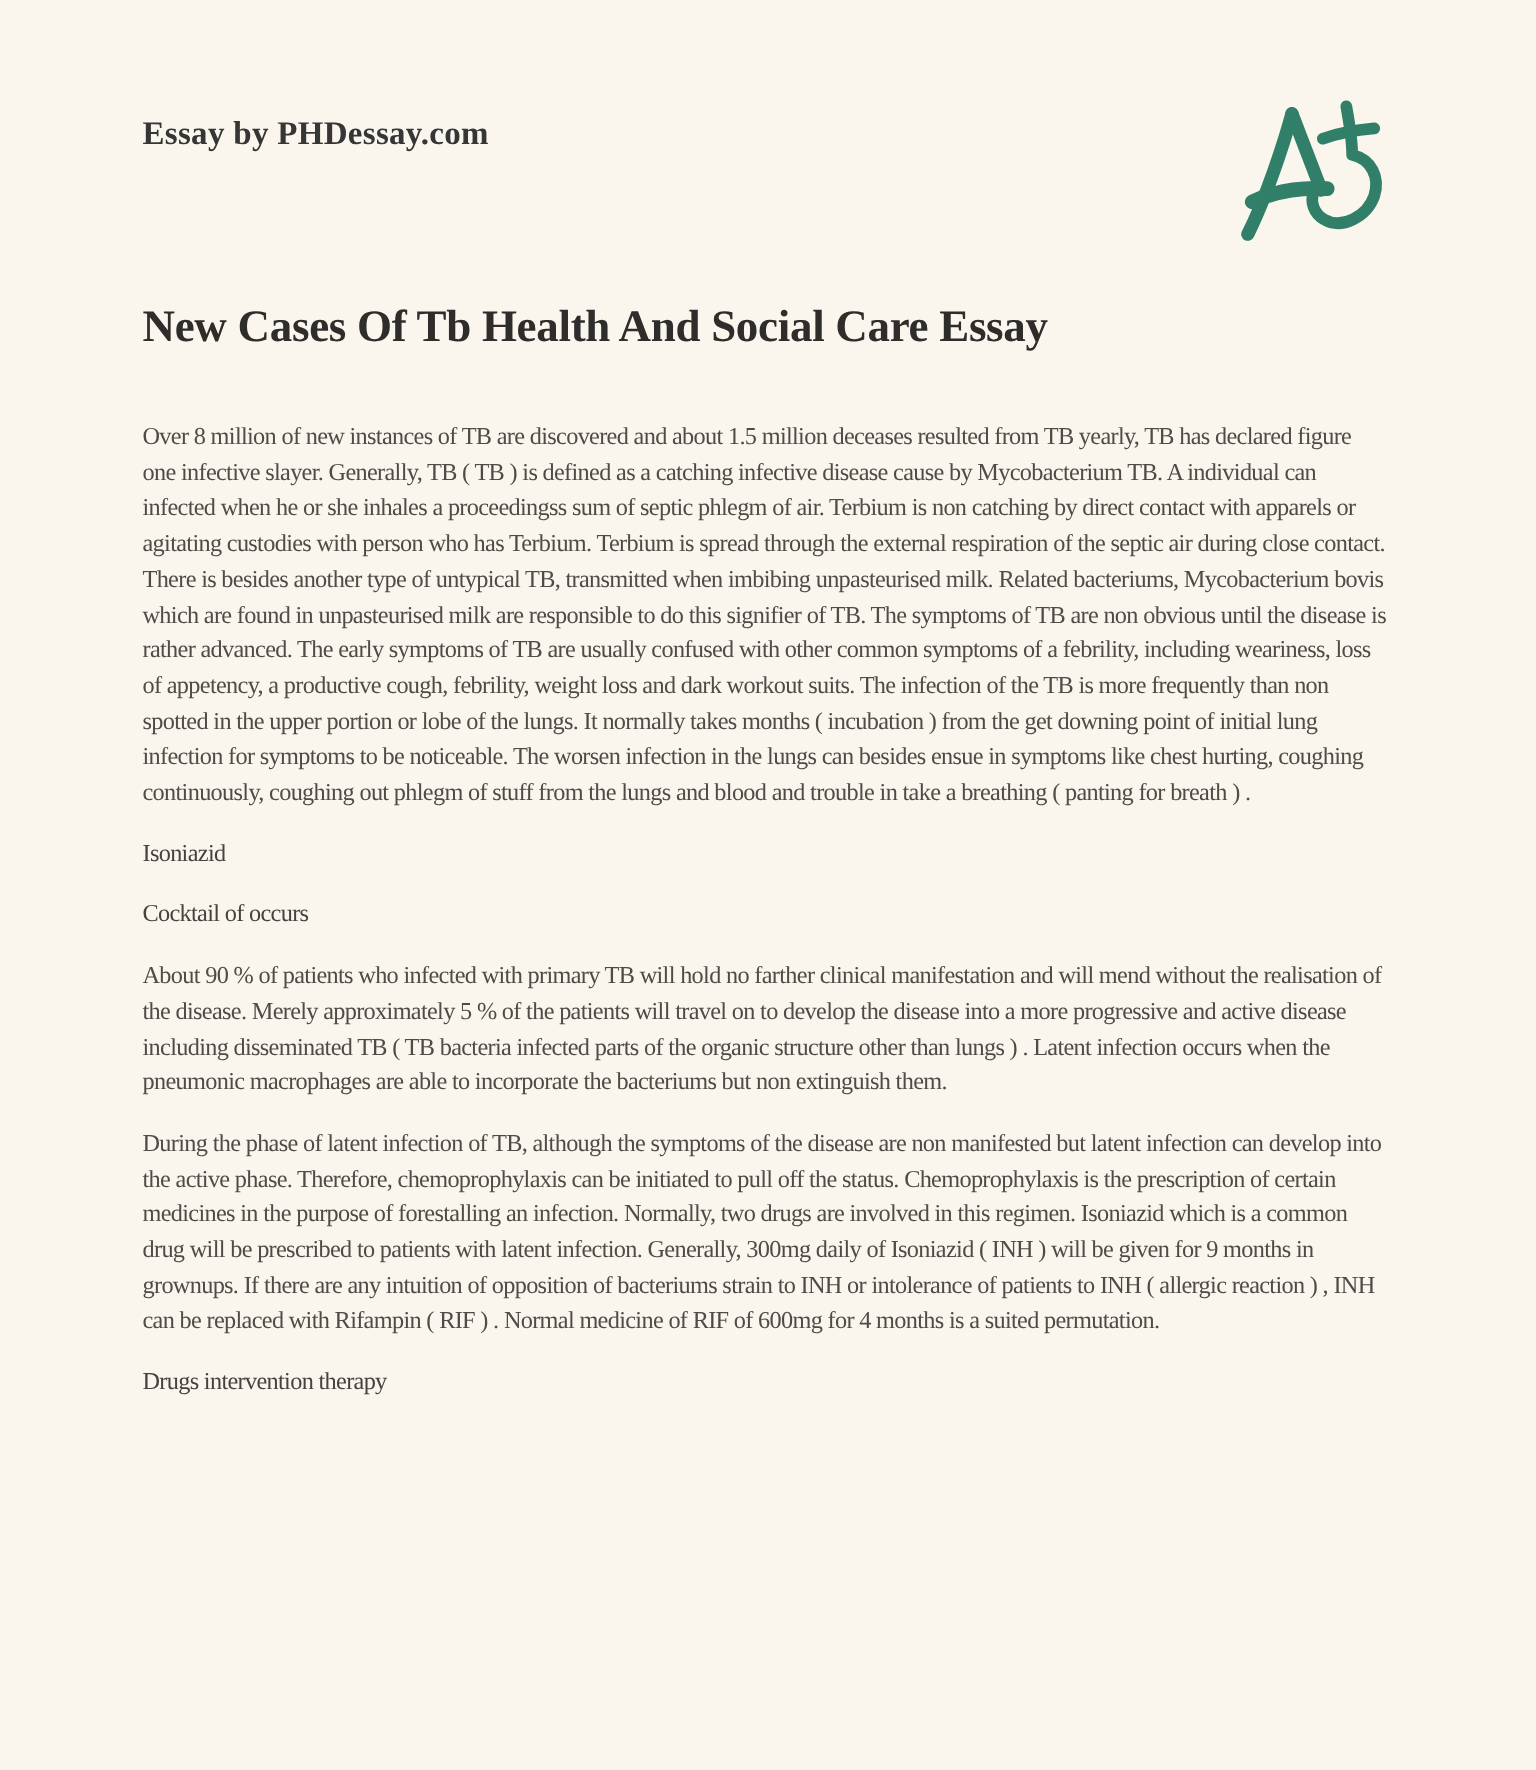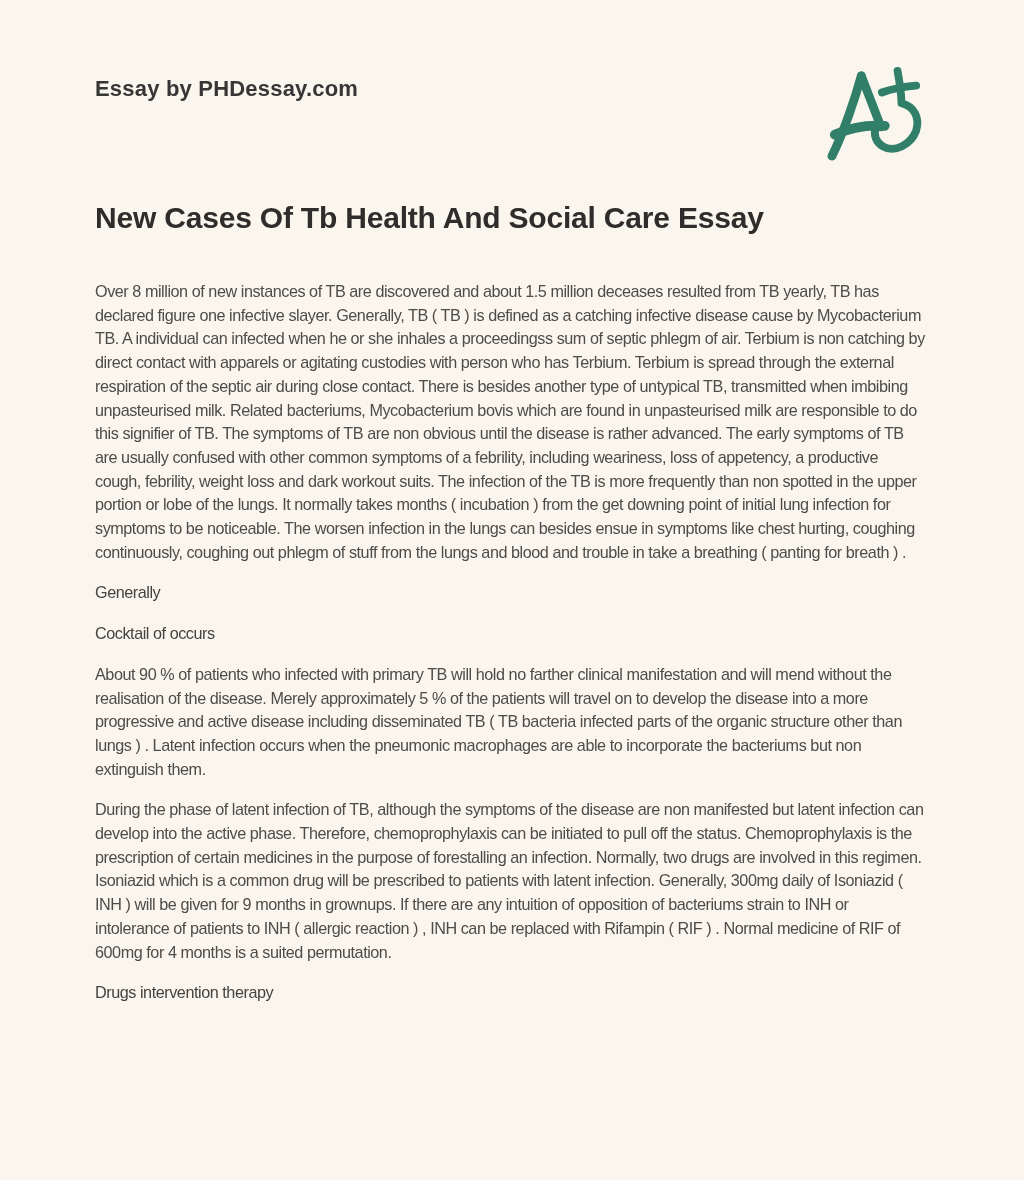--- a/index.html
+++ b/index.html
@@ -16,20 +16,21 @@
     font-family: "Liberation Sans", sans-serif;
     -webkit-font-smoothing: antialiased;
   }
   .page{
     position: relative;
     width: 1024px;
     height: 1180px;
     overflow: hidden;
     background: var(--bg);
     padding: 76px 99px 0 95px;
+    font-family: Liberation Serif, serif;
   }
   .header{
     display: flex;
     justify-content: space-between;
     align-items: flex-start;
   }
   .site-title{
     font-size: 22px;
     font-weight: 700;
     color: #363636;
@@ -99,20 +100,20 @@
 
         <path d="M73,5 C75,16 77,28 77,38 C90,41 96,53 92,66 C87,80 70,89 58,82 C51,78 48,70 51,63" stroke-width="8"></path>
       </svg>
     </div>
   </div>
 
   <h1 class="essay-title">New Cases Of Tb Health And Social Care Essay</h1>
 
   <div class="essay-body">
       <p class="essay-paragraph">Over 8 million of new instances of TB are discovered and about 1.5 million deceases resulted from TB yearly, TB has declared figure one infective slayer. Generally, TB ( TB ) is defined as a catching infective disease cause by Mycobacterium TB. A individual can infected when he or she inhales a proceedingss sum of septic phlegm of air. Terbium is non catching by direct contact with apparels or agitating custodies with person who has Terbium. Terbium is spread through the external respiration of the septic air during close contact. There is besides another type of untypical TB, transmitted when imbibing unpasteurised milk. Related bacteriums, Mycobacterium bovis which are found in unpasteurised milk are responsible to do this signifier of TB. The symptoms of TB are non obvious until the disease is rather advanced. The early symptoms of TB are usually confused with other common symptoms of a febrility, including weariness, loss of appetency, a productive cough, febrility, weight loss and dark workout suits. The infection of the TB is more frequently than non spotted in the upper portion or lobe of the lungs. It normally takes months ( incubation ) from the get downing point of initial lung infection for symptoms to be noticeable. The worsen infection in the lungs can besides ensue in symptoms like chest hurting, coughing continuously, coughing out phlegm of stuff from the lungs and blood and trouble in take a breathing ( panting for breath ) .</p>
-      <p class="section-heading">Generally</p>
+      <p class="section-heading">Isoniazid</p>
       <p class="section-heading">Cocktail of occurs</p>
       <p class="essay-paragraph">About 90 % of patients who infected with primary TB will hold no farther clinical manifestation and will mend without the realisation of the disease. Merely approximately 5 % of the patients will travel on to develop the disease into a more progressive and active disease including disseminated TB ( TB bacteria infected parts of the organic structure other than lungs ) . Latent infection occurs when the pneumonic macrophages are able to incorporate the bacteriums but non extinguish them.</p>
       <p class="essay-paragraph">During the phase of latent infection of TB, although the symptoms of the disease are non manifested but latent infection can develop into the active phase. Therefore, chemoprophylaxis can be initiated to pull off the status. Chemoprophylaxis is the prescription of certain medicines in the purpose of forestalling an infection. Normally, two drugs are involved in this regimen. Isoniazid which is a common drug will be prescribed to patients with latent infection. Generally, 300mg daily of Isoniazid ( INH ) will be given for 9 months in grownups. If there are any intuition of opposition of bacteriums strain to INH or intolerance of patients to INH ( allergic reaction ) , INH can be replaced with Rifampin ( RIF ) . Normal medicine of RIF of 600mg for 4 months is a suited permutation.</p>
       <p class="section-heading">Drugs intervention therapy</p>
     </div>
 
 </div>
 
 </body></html>

